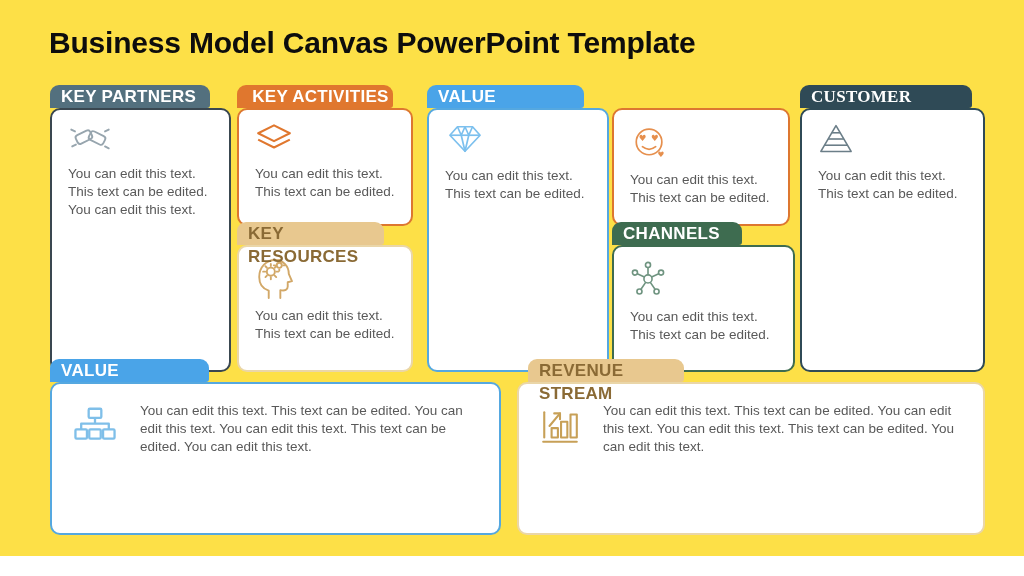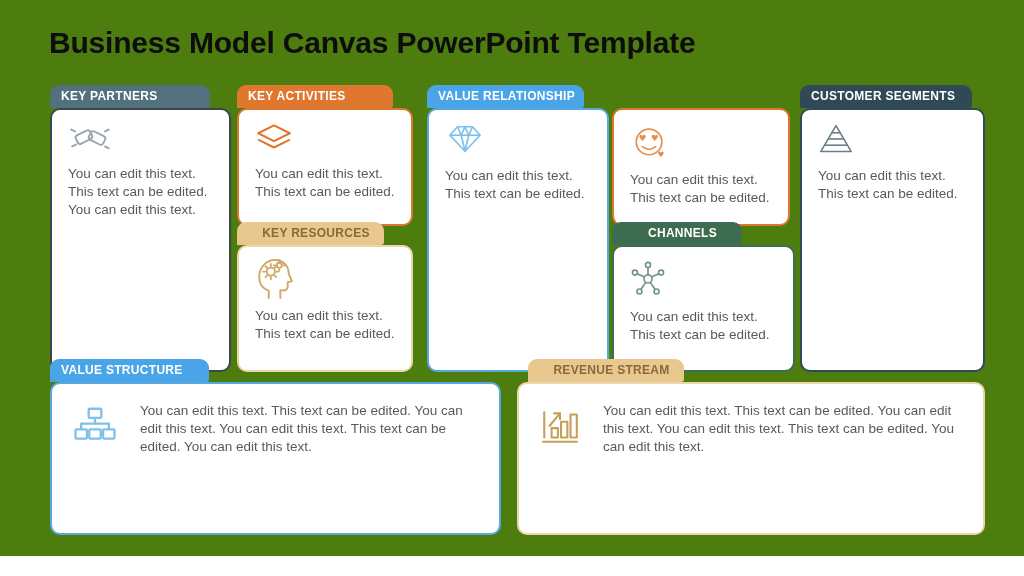--- a/index.html
+++ b/index.html
@@ -1,40 +1,40 @@
 <!DOCTYPE html>
 <html><head>
 <meta charset="utf-8">
 <style>
   html,body{margin:0;padding:0;background:#fff;}
-  .stage{position:relative;width:1024px;height:556px;background:#4d7c0f;overflow:hidden;
+  .stage{position:relative;width:1024px;height:556px;background:#fde047;overflow:hidden;
          font-family:"Liberation Sans","DejaVu Sans",sans-serif;}
   .slide-title{position:absolute;left:49px;top:26px;font-size:30px;font-weight:600;
                color:#0d0d0d;letter-spacing:-0.2px;}
   .block{position:absolute;}
   .tab{position:absolute;left:0;top:0;height:23px;line-height:23px;border-radius:9px 9px 3px 0;
-       font-size:12px;font-weight:700;letter-spacing:.3px;color:#fff;padding-left:11px;
+       font-size:17px;font-weight:700;letter-spacing:.3px;color:#fff;padding-left:11px;
        box-sizing:border-box;z-index:3;}
   .card{position:absolute;left:0;top:23px;width:100%;background:#fff;border-radius:10px;
         border:2px solid #888;box-sizing:border-box;padding:13px 16px 0 16px;z-index:2;}
   .card .icon{display:block;margin-bottom:12px;}
   .card .body-text{font-size:13.5px;line-height:18px;color:#595959;}
   .card.wide{display:flex;align-items:flex-start;padding:14px 16px 0 12px;}
   .card.wide .icon{margin:8px 22px 0 8px;flex:0 0 auto;}
   .card.wide .body-text{flex:1 1 auto;margin-top:4px;}
   
   .t-slate  .tab{background:#53707e;}  .t-slate  .card{border-color:#3a4750;}
-  .t-teal   .tab{background:#2f4a56;}  .t-teal   .card{border-color:#2f4a56;}
+  .t-teal   .tab{background:#2f4a56;font-family:Liberation Serif, serif;}  .t-teal   .card{border-color:#2f4a56;}
   .t-orange .tab{background:#e0772e;}  .t-orange .card{border-color:#dd7730;}
-  .t-tan    .tab{background:#e8c88f;color:#8a6a35;text-align:center;} .t-tan .card{border-color:#ead6a8;}
+  .t-tan    .tab{background:#e8c88f;color:#8a6a35;} .t-tan .card{border-color:#ead6a8;}
   .t-blue   .tab{background:#4aa4e8;}  .t-blue   .card{border-color:#55a8e0;}
-  .t-green  .tab{background:#3e6c50;text-align:center;}  .t-green  .card{border-color:#3e6c50;}
+  .t-green  .tab{background:#3e6c50;}  .t-green  .card{border-color:#3e6c50;}
   
   .b1{left:50px;top:85px;width:181px;height:287px;}  .b1 .tab{width:160px;} .b1 .card{height:264px;}
-  .b2{left:237px;top:85px;width:176px;height:141px;} .b2 .tab{width:156px;} .b2 .card{height:118px;}
+  .b2{left:237px;top:85px;width:176px;height:141px;} .b2 .tab{width:156px;text-align:center;} .b2 .card{height:118px;}
   .b3{left:237px;top:222px;width:176px;height:150px;}.b3 .tab{width:147px;} .b3 .card{height:127px;padding-top:8px;}
   .b4{left:427px;top:85px;width:182px;height:287px;} .b4 .tab{width:157px;} .b4 .card{height:264px;}
   .b5{left:612px;top:85px;width:178px;height:141px;} .b5 .tab{width:177px;} .b5 .card{height:118px;}
   .b6{left:612px;top:222px;width:183px;height:150px;}.b6 .tab{width:130px;} .b6 .card{height:127px;}
   .b7{left:800px;top:85px;width:185px;height:287px;} .b7 .tab{width:172px;} .b7 .card{height:264px;}
   .b8{left:50px;top:359px;width:451px;height:176px;} .b8 .tab{width:159px;} .b8 .card{height:153px;}
   .b9{left:517px;top:359px;width:468px;height:176px;}.b9 .tab{width:156px;margin-left:11px;} .b9 .card{height:153px;}
   
   .ic-handshake{color:#97a5ae;} .ic-layers{color:#e0772e;} .ic-head{color:#d2a868;}
   .ic-diamond{color:#7cc0ee;}  .ic-smiley{color:#e68f4d;} .ic-network{color:#6f9480;}

